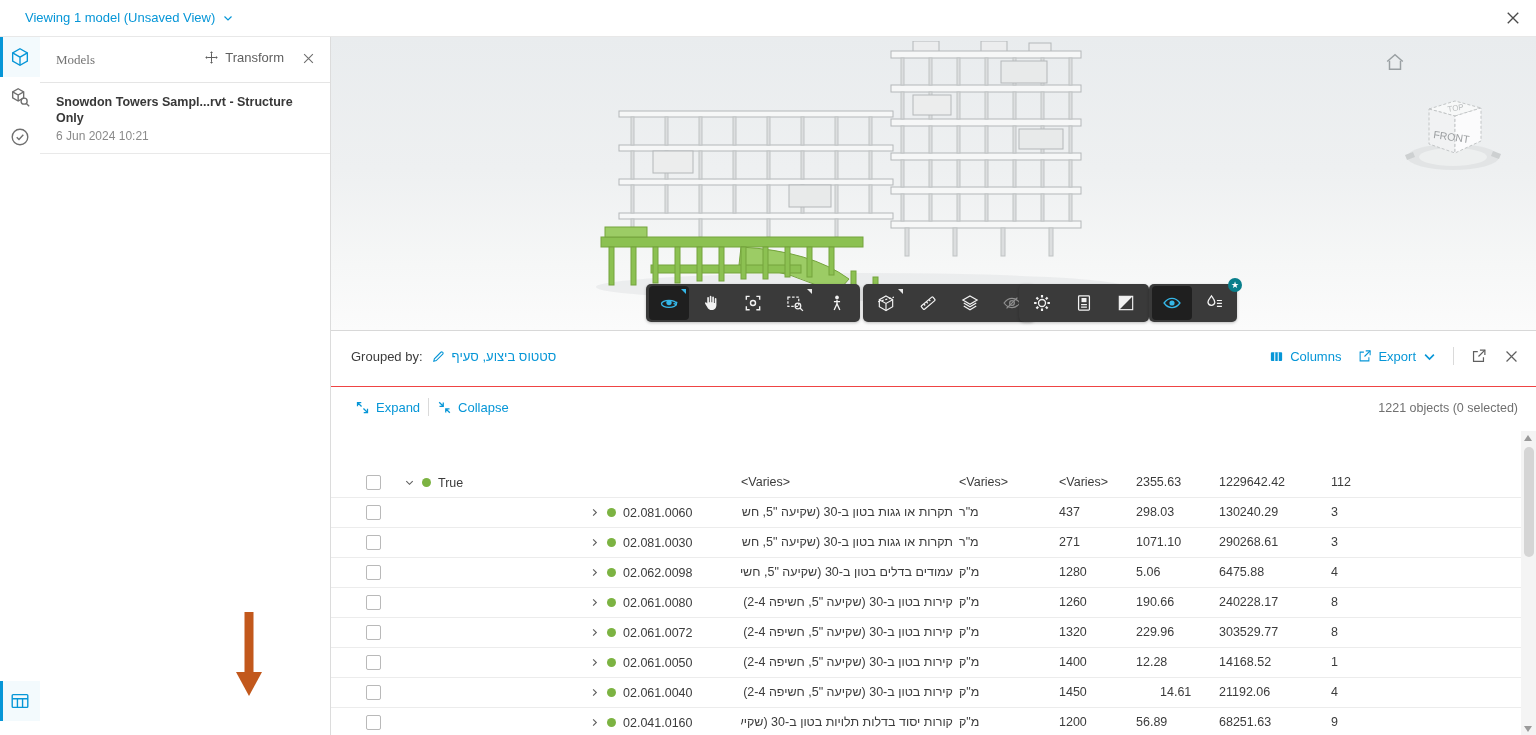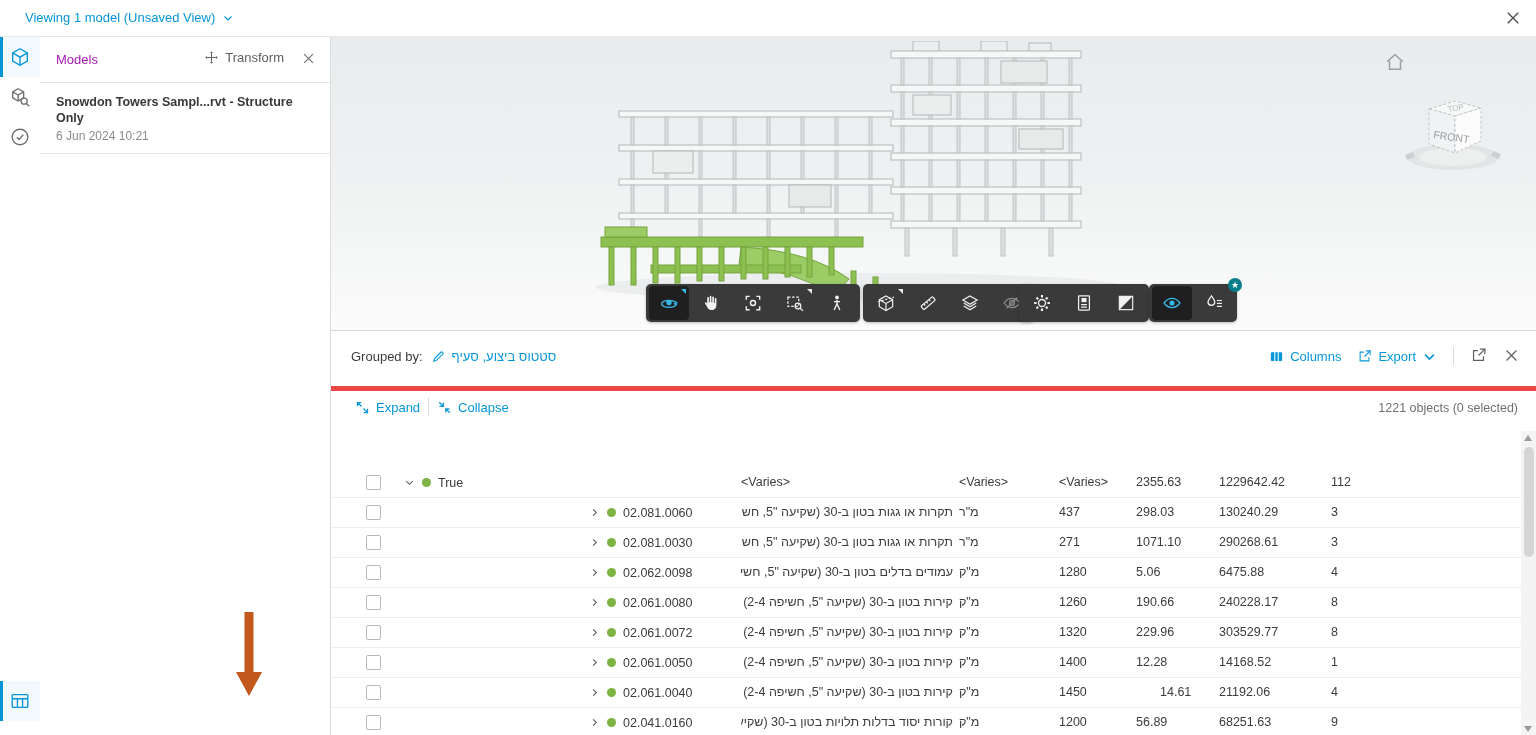--- a/index.html
+++ b/index.html
@@ -14,21 +14,21 @@
   
   .rail{position:absolute;left:0;top:37px;width:40px;height:698px;background:#fff;border-right:1px solid #e6e6e6;}
   .rail-item{position:relative;width:40px;height:40px;display:flex;align-items:center;justify-content:center;color:#6f6f6f;cursor:pointer;}
   .rail-item.active{color:#0696d7;background:#f3fafd;}
   .rail-item.active::before{content:"";position:absolute;left:0;top:0;width:3px;height:40px;background:#0696d7;}
   .rail-item svg{width:22px;height:22px;}
   .rail-bottom{position:absolute;left:0;bottom:14px;width:40px;}
   
   .panel{position:absolute;left:40px;top:37px;width:290px;height:698px;background:#fff;border-right:1px solid #dcdcdc;}
   .panel-head{position:relative;height:45px;border-bottom:1px solid #e5e5e5;}
-  .panel-title{position:absolute;left:16px;top:15px;font-size:13px;color:#a21caf;}
+  .panel-title{position:absolute;left:16px;top:15px;font-size:13px;color:#737373;font-family:Liberation Serif, serif;}
   .transform-btn{position:absolute;right:46px;top:13px;display:flex;align-items:center;gap:6px;color:#5f5f5f;font-size:13px;cursor:pointer;}
   .transform-btn svg{width:15px;height:15px;}
   .panel-close{position:absolute;right:14px;top:14px;width:15px;height:15px;color:#6f6f6f;cursor:pointer;}
   .model-item{position:relative;padding:12px 16px 10px;border-bottom:1px solid #e9e9e9;cursor:pointer;}
   .model-name{font-size:12.5px;font-weight:bold;color:#383838;line-height:1.25;}
   .model-date{font-size:12px;color:#8a8a8a;margin-top:3px;}
   .panel-foot{position:absolute;left:0;bottom:0;width:290px;height:47px;border-top:1px solid #e3e3e3;background:#fff;}
   .btn{position:absolute;top:10px;height:26px;font-size:12.5px;border-radius:2px;display:flex;align-items:center;justify-content:center;cursor:pointer;box-sizing:border-box;}
   .btn-outline{left:23px;width:115px;border:1px solid #c2c2c2;background:#fff;color:#0696d7;}
   .btn-primary{left:148px;width:120px;background:#0696d7;color:#fff;border:1px solid #0696d7;}
@@ -46,25 +46,25 @@
   .tbtn{position:relative;width:40px;height:34px;margin:0 1px;border-radius:4px;display:flex;align-items:center;justify-content:center;color:#f2f2f2;cursor:pointer;}
   .tbtn svg{width:20px;height:20px;}
   .tbtn.active{background:#1f1f1f;color:#35b7e8;}
   .tbtn.dimmed{color:#8f8f8f;}
   .flyout{position:absolute;top:3px;right:3px;width:0;height:0;border-left:5px solid transparent;border-top:5px solid #e8e8e8;}
   .flyout.cyan{border-top-color:#35b7e8;}
   .group-badge{position:absolute;top:-6px;right:-5px;width:14px;height:14px;border-radius:50%;background:#087e8b;color:#fff;
                font-size:9px;line-height:14px;text-align:center;}
   
   .datapanel{position:absolute;left:331px;top:330px;width:1205px;height:405px;background:#fff;border-top:1px solid #d8d8d8;}
-  .groupbar{position:absolute;left:0;top:0;width:100%;height:55px;border-bottom:5px solid #ef4444;}
+  .groupbar{position:absolute;left:0;top:0;width:100%;height:55px;border-bottom:1px solid #ef4444;}
   .grouped-by{position:absolute;left:20px;top:18px;display:flex;align-items:center;gap:8px;font-size:13px;color:#3c3c3c;}
   .blue-link{color:#0696d7;cursor:pointer;display:flex;align-items:center;gap:6px;font-size:13px;}
   .blue-link svg{width:15px;height:15px;}
-  .groupbar-right{position:absolute;right:16px;top:16px;display:flex;gap:16px;}
+  .groupbar-right{position:absolute;right:16px;top:16px;display:flex;align-items:center;gap:16px;}
   .vsep{width:1px;height:18px;background:#dadada;}
   .icon-btn{width:17px;height:17px;color:#0696d7;cursor:pointer;}
   .icon-btn.gray{color:#5f5f5f;}
   .toolsbar{position:absolute;left:0;top:56px;width:100%;height:42px;}
   .toolsbar-left{position:absolute;left:24px;top:11px;display:flex;align-items:center;gap:8px;}
   .objects-summary{position:absolute;right:18px;top:14px;font-size:12.5px;color:#707070;}
   
   .thead{position:absolute;left:0;top:98px;width:1190px;height:39px;border-bottom:1px solid #d9d9d9;font-weight:bold;font-size:12.5px;}
   .hcell{position:absolute;top:12px;white-space:nowrap;}
   .rows{position:absolute;left:0;top:137px;width:1190px;}

